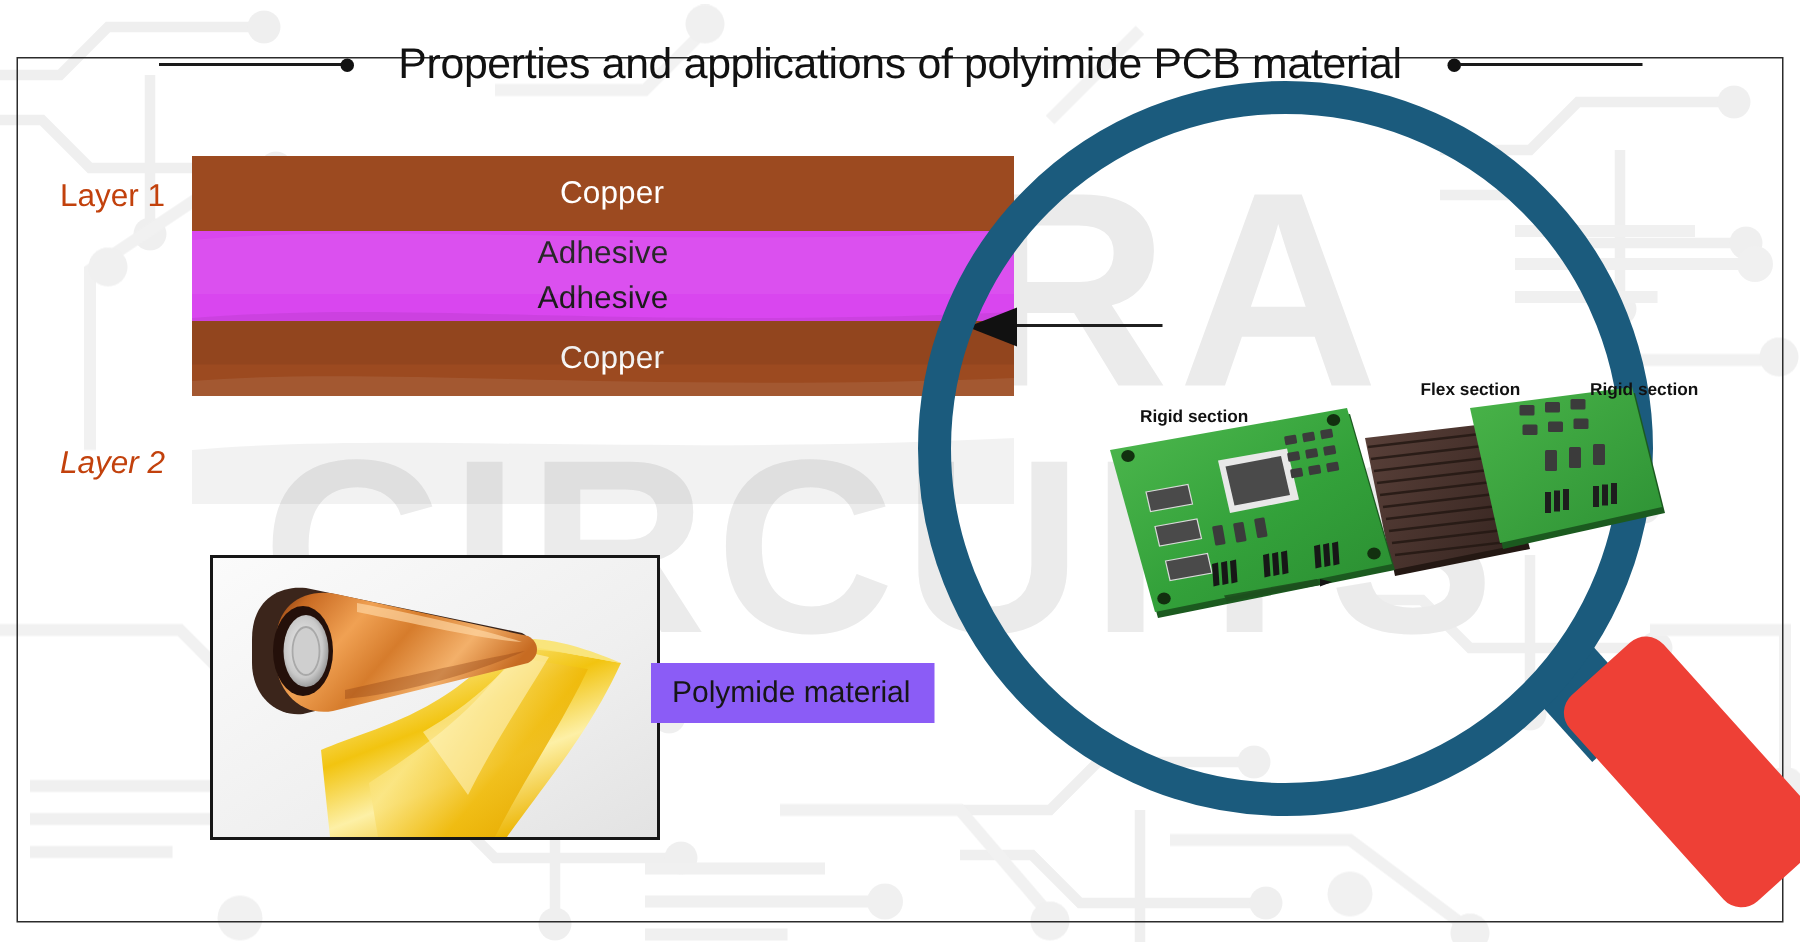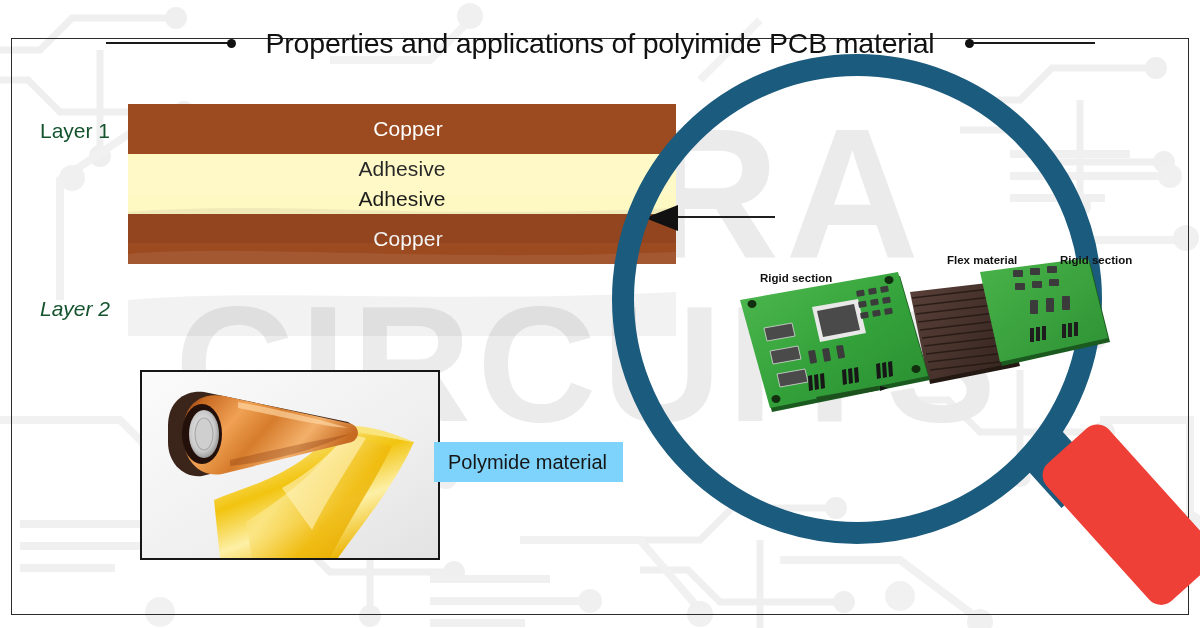--- a/index.html
+++ b/index.html
@@ -84,29 +84,29 @@
     position: relative;
     width: 100%;
     display: flex; align-items: center; justify-content: center;
   }
   .layer-label {
     font-size: 21px;
     font-weight: 400;
     letter-spacing: 0.1px;
   }
   .l-copper   { height: 50px; background: #9c4a20; padding-left: 12px; }
-  .l-adhesive { height: 30px; background: #fef9c3; text-align: center; }
+  .l-adhesive { height: 30px; background: #d946ef; text-align: center; }
   .l-poly     { height: 47px; background: #fcd20a; }
   .txt-white { color: #ffffff; }
   .txt-dark  { color: #1b1b1b; }
 
   .side-label {
     position: absolute;
     font-size: 21px;
-    color: #14532d;
+    color: #c2410c;
     white-space: nowrap;
     text-align: right;
   }
   .side-l1 { left: 40px;  top: 119px; }
   .side-l2 { left: 40px;  top: 297px; font-style: italic; }
 
   
   .arrow-wrap { position: absolute; left: 645px; top: 205px; width: 130px; height: 26px; }
   .arrow-shaft {
     position: absolute; left: 30px; top: 11px;
@@ -128,21 +128,21 @@
     border: 2.2px solid #161616;
     background: #f2f2f2;
     overflow: hidden;
   }
 
   
   .mat-label {
     position: absolute;
     left: 434px; top: 442px;
     height: 40px;
-    background: #7dd3fc;
+    background: #8b5cf6;
     display: flex; align-items: center;
     padding: 0 16px 0 14px;
     font-size: 20px;
     color: #161616;
     white-space: nowrap;
   }
 
   
   .magnifier { position: absolute; left: 612px; top: 54px; width: 588px; height: 574px; }
   .mag-ring {
@@ -443,18 +443,18 @@
           <path d="M112 136 l4 -1 l1 15 l-4 1 z M118 135 l4 -1 l1 15 l-4 1 z M124 134 l4 -1 l1 15 l-4 1 z"></path>
           <path d="M146 130 l4 -1 l1 15 l-4 1 z M152 129 l4 -1 l1 15 l-4 1 z M158 128 l4 -1 l1 15 l-4 1 z"></path>
         </g>
 
         <path d="M86 163 L148 152 L150 156 L88 167 Z" fill="#1d4f1d" opacity="0.9"></path>
         <path d="M150 152 l8 2 l-8 3 z" fill="#151515"></path>
       </svg>
 
       
       <div class="board-lbl lbl-rigid-left">Rigid section</div>
-      <div class="board-lbl lbl-flex">Flex material</div>
+      <div class="board-lbl lbl-flex">Flex section</div>
       <div class="board-lbl lbl-rigid-right">Rigid section</div>
     </div>
   </div>
 
 </div>
 
 </body></html>

